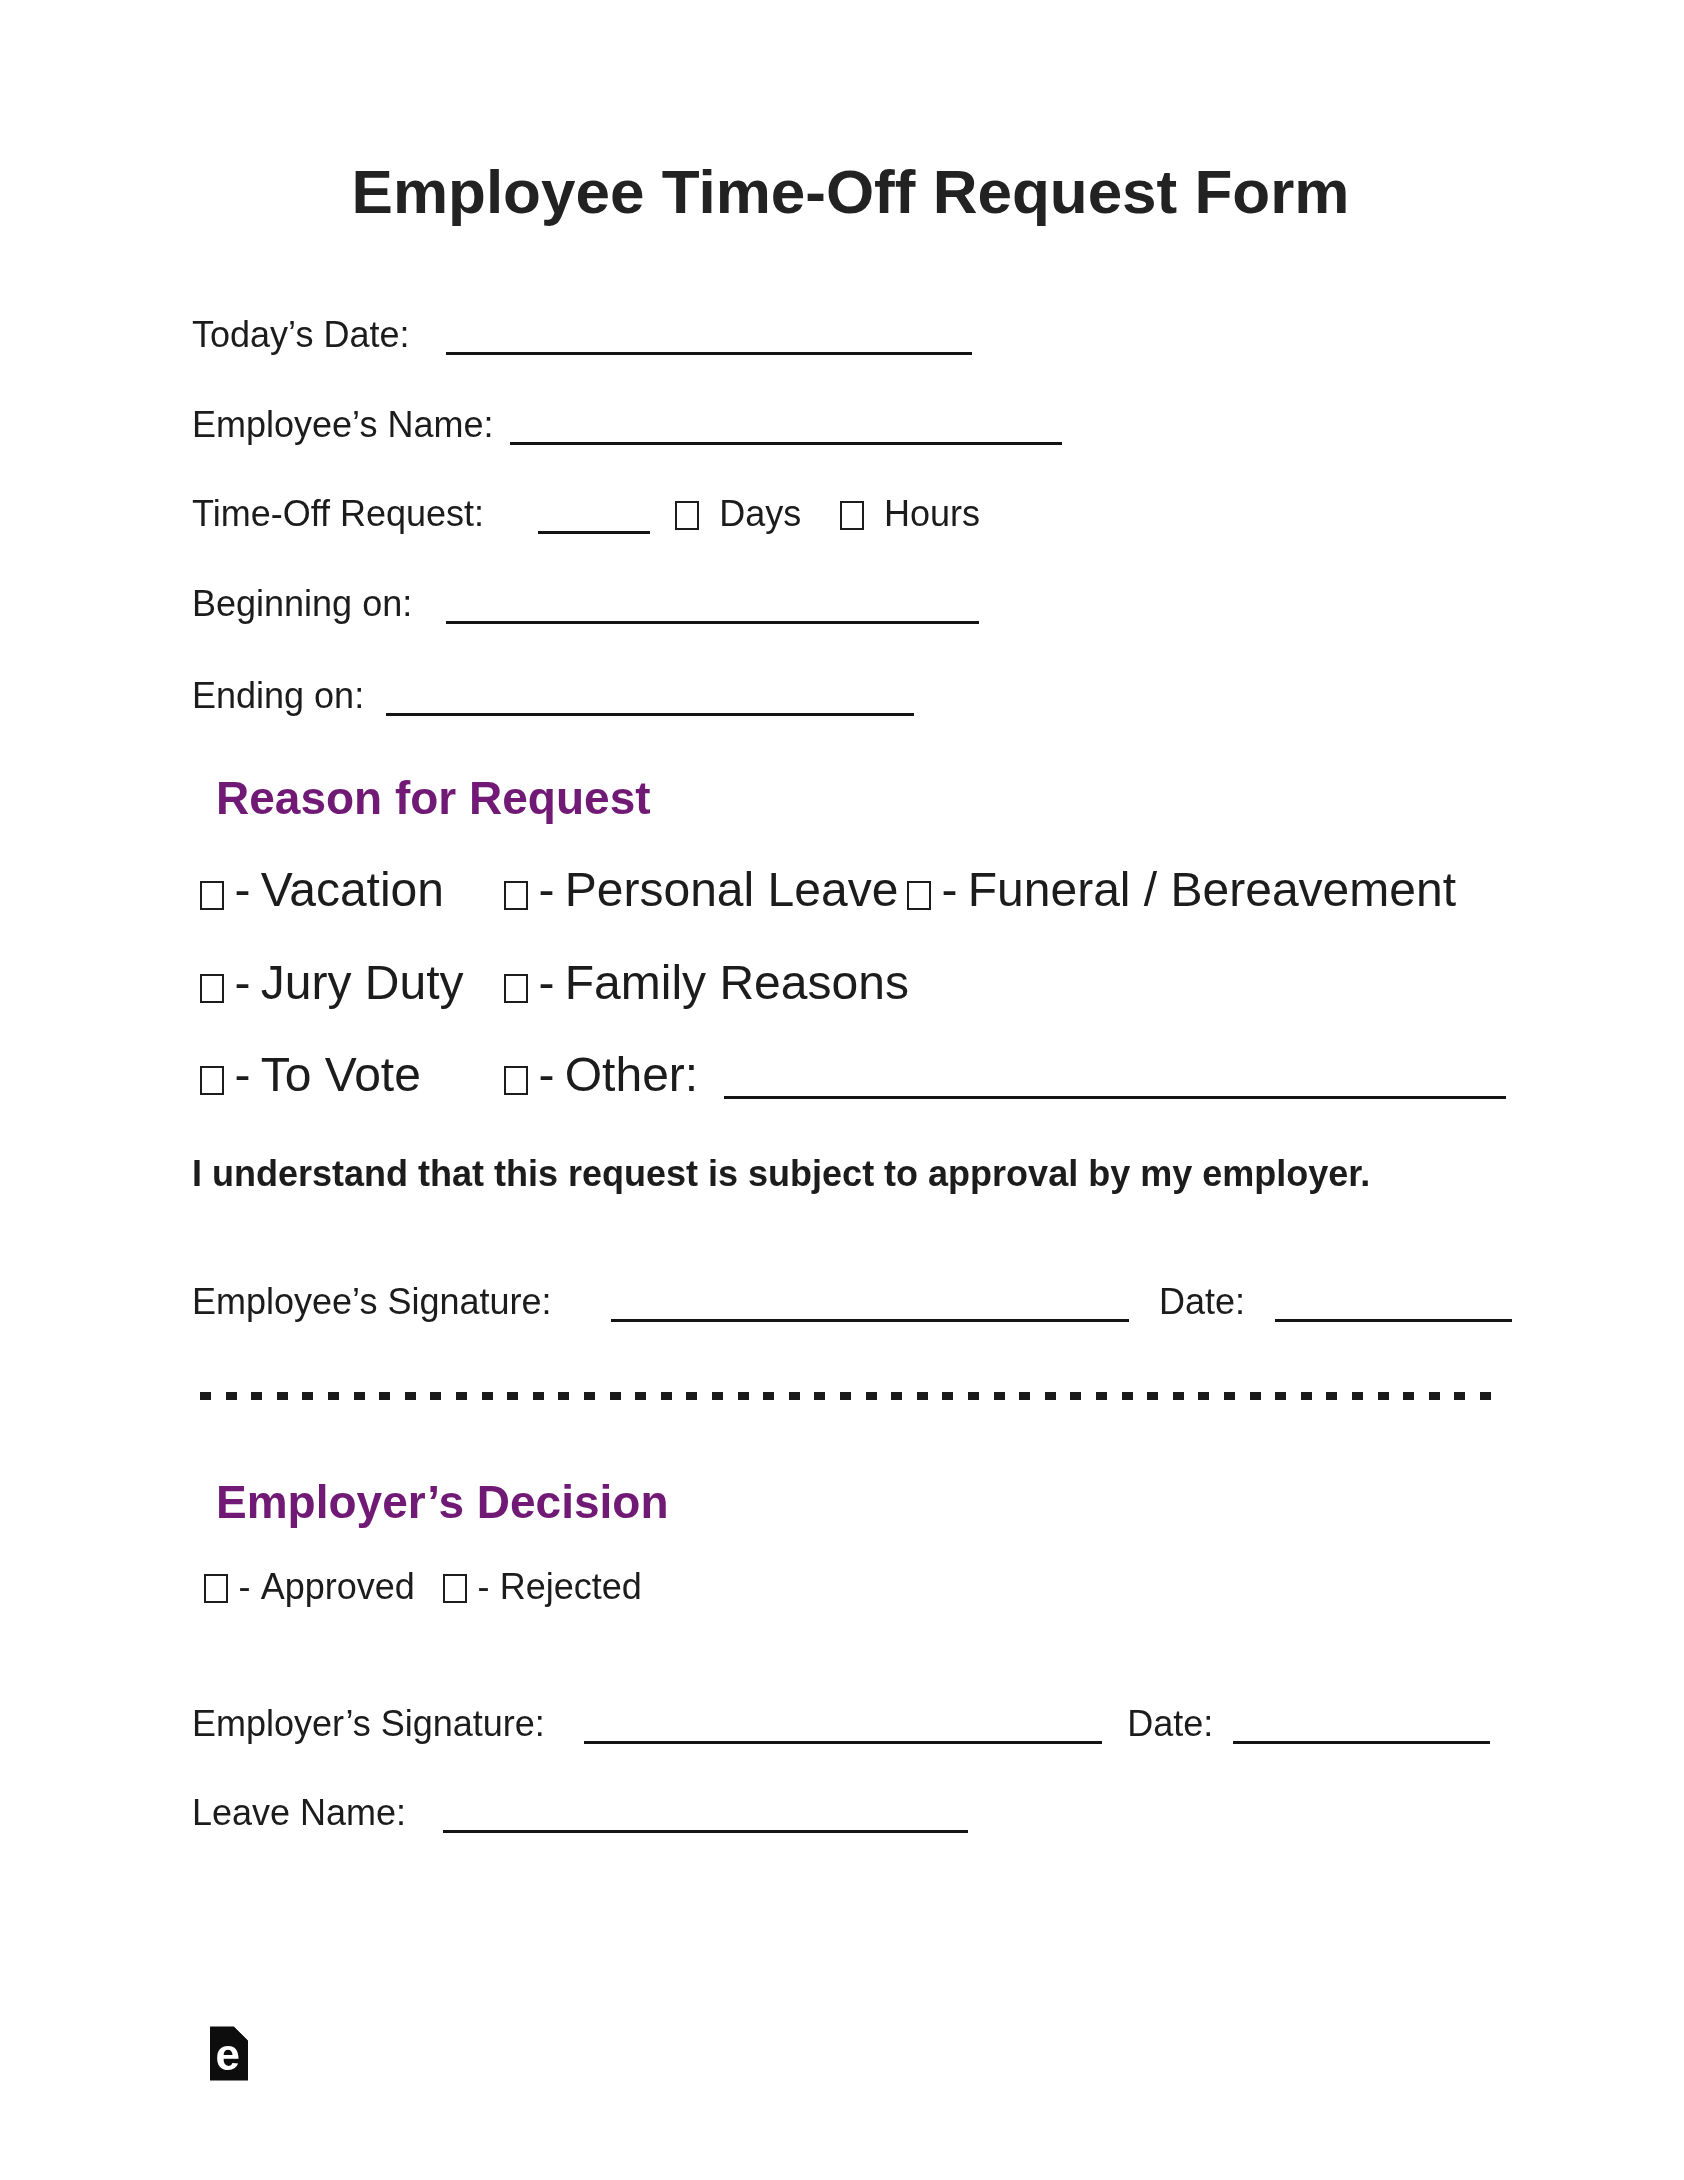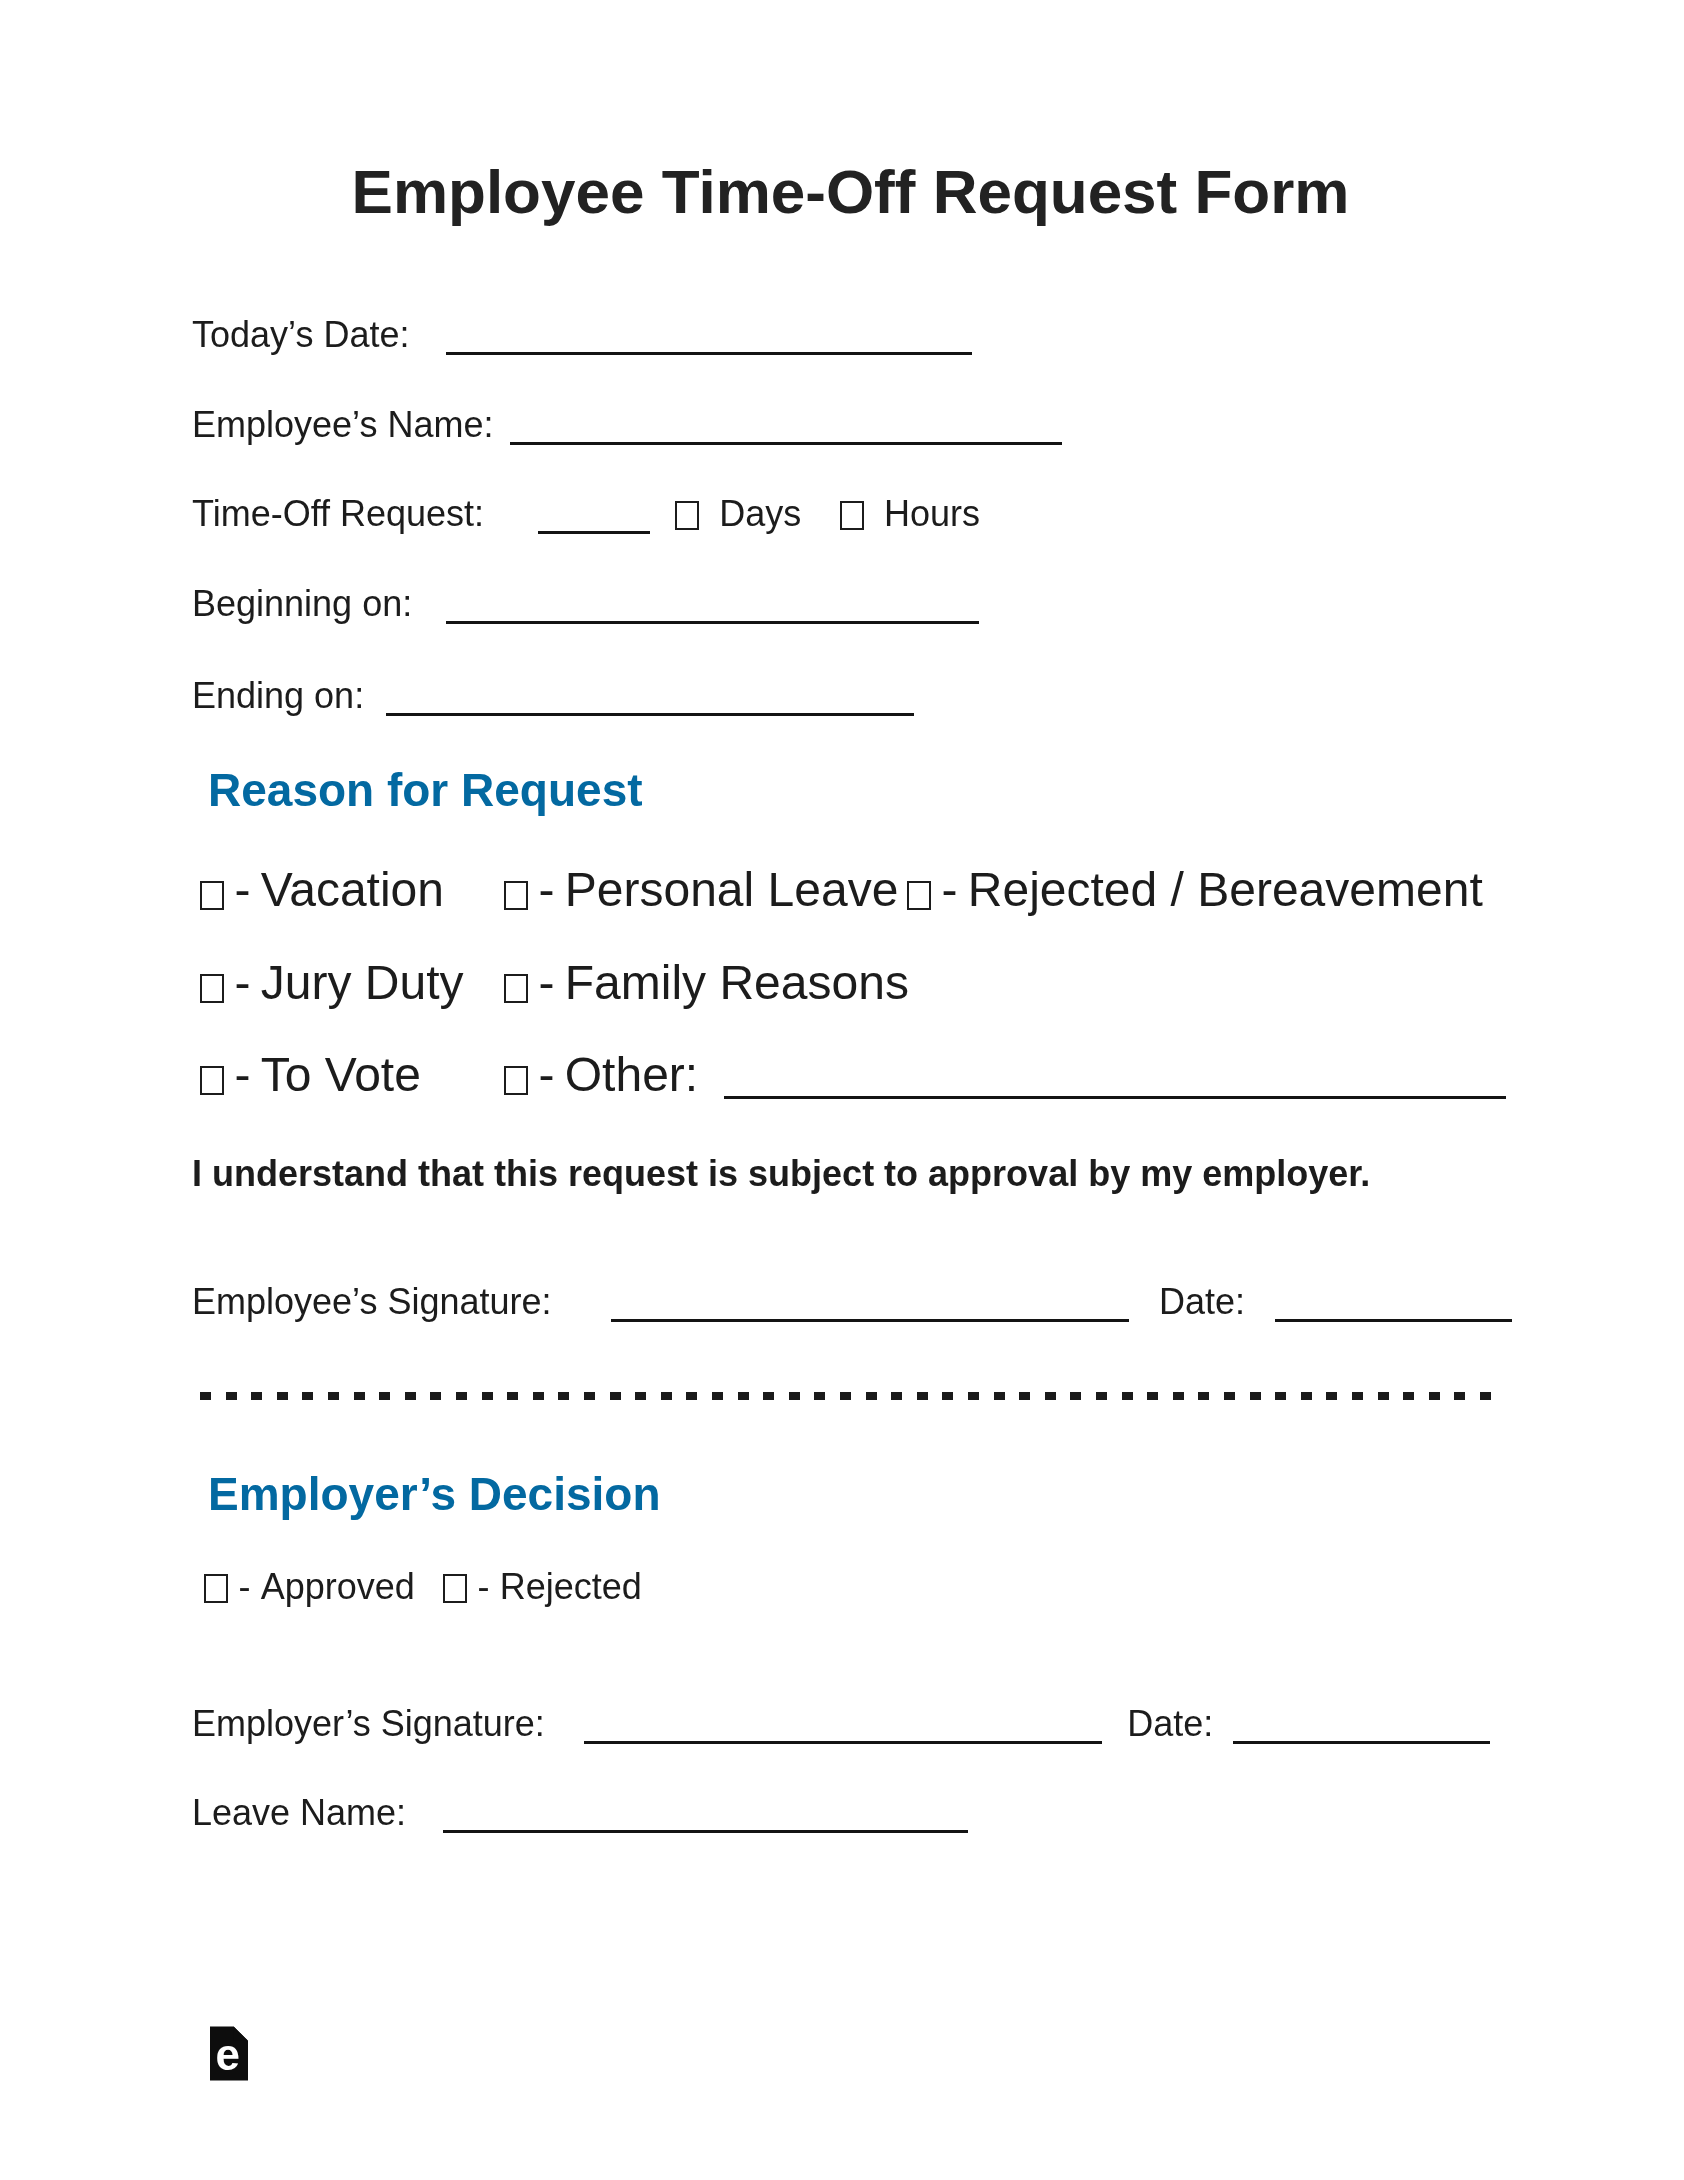--- a/index.html
+++ b/index.html
@@ -17,23 +17,23 @@
     margin: 8px; text-align: center;
     font-size: 62px; font-weight: bold; line-height: 73px;
     color: #222222;
   }
 
   .row {
     position: absolute; left: 192px;
     font-size: 36px; line-height: 41px; white-space: nowrap;
   }
   .heading {
-    position: absolute; left: 200px; margin: 8px;
+    position: absolute; left: 200px; margin: 16px;
     font-size: 46px; line-height: 53px; font-weight: bold;
-    color: #0369a1;
+    color: #701a75;
   }
   .bold { font-weight: bold; }
 
   
   .blank {
     display: inline-block; height: 0;
     border-bottom: 3.4px solid #141414;
     vertical-align: -7.7px;
   }
   .w132 { width: 112px; } .w278 { width: 237px; } .w302 { width: 257px; }
@@ -116,21 +116,21 @@
   <h2 class="heading" style="top:756px">Reason for Request</h2>
 
   <div class="cbrow" style="top:869px">
     <span>
       <span class="cbox"></span><span class="sep">-</span><span>Vacation</span>
     </span>
     <span>
       <span class="cbox"></span><span class="sep">-</span><span>Personal Leave</span>
     </span>
     <span>
-      <span class="cbox"></span><span class="sep">-</span><span>Rejected / Bereavement</span>
+      <span class="cbox"></span><span class="sep">-</span><span>Funeral / Bereavement</span>
     </span>
   </div>
 
   <div class="cbrow" style="top:962px">
     <span>
       <span class="cbox"></span><span class="sep">-</span><span>Jury Duty</span>
     </span>
     <span>
       <span class="cbox"></span><span class="sep">-</span><span>Family Reasons</span>
     </span>

